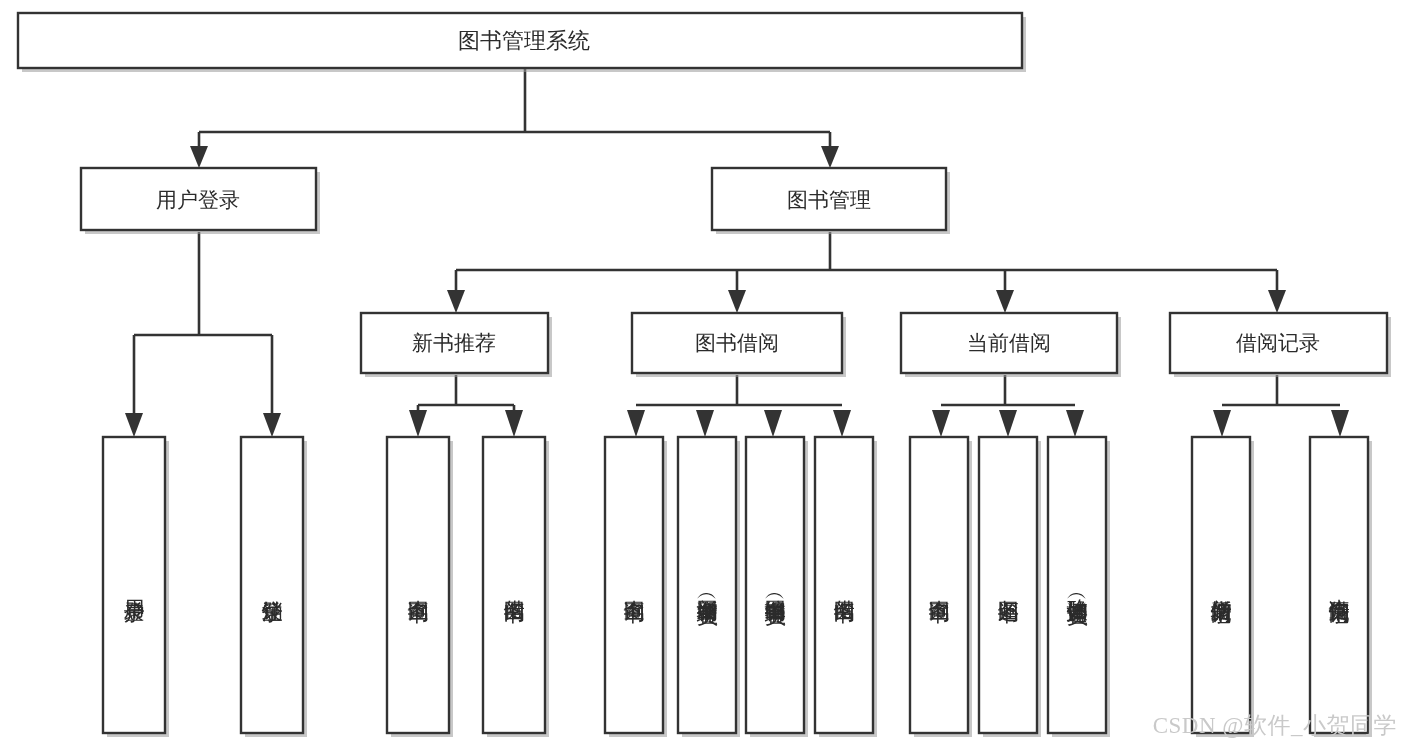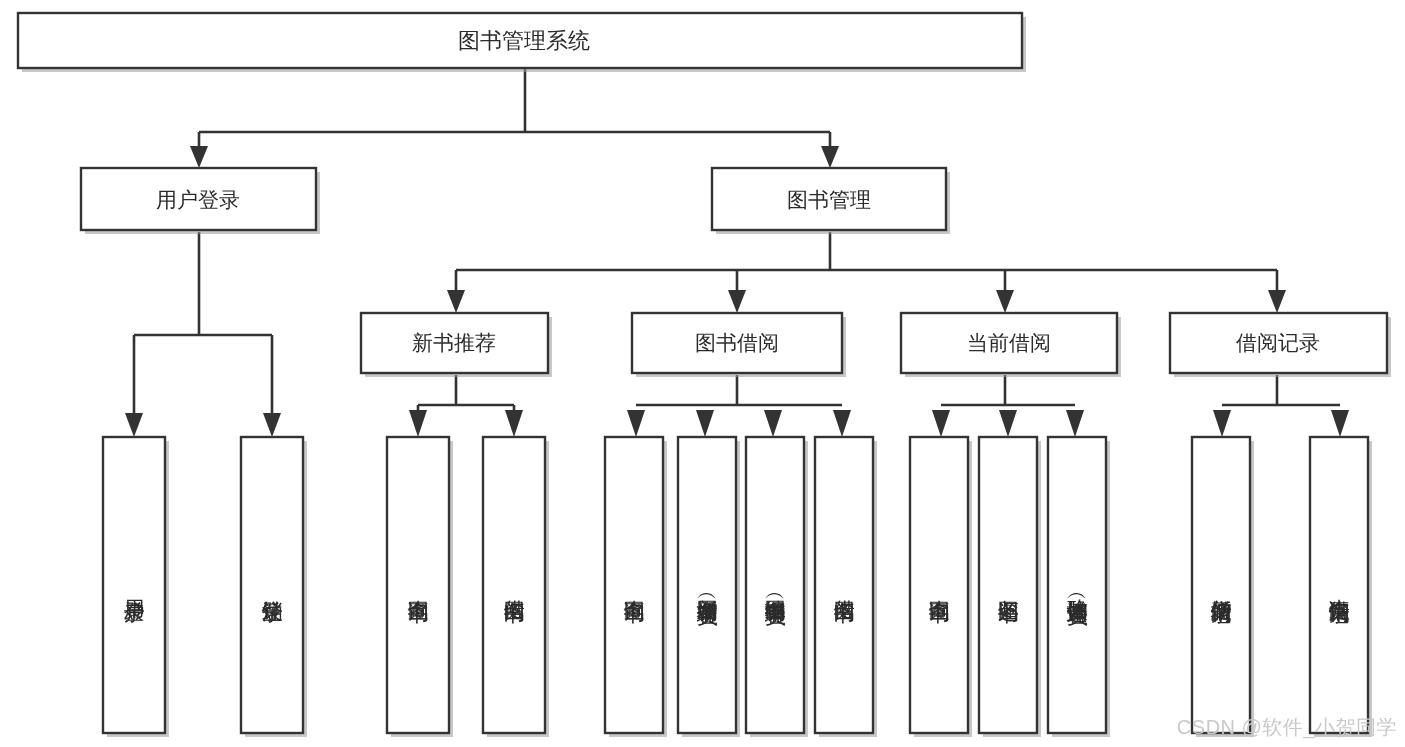--- a/index.html
+++ b/index.html
@@ -65,22 +65,22 @@
     color: #2b2b2b;
     letter-spacing: 1px;
     text-align: center;
     white-space: nowrap;
     pointer-events: none;
   }
   .watermark {
     position: absolute;
     right: 8px;
     bottom: 6px;
-    font-family: Liberation Sans, sans-serif;
-    font-size: 20px;
+    font-family: Liberation Serif, serif;
+    font-size: 23px;
     color: #c9c9c9;
     white-space: nowrap;
     letter-spacing: 0.5px;
   }
 </style>
 </head>
 <body>
 
 <div id="diagram-root">
 

